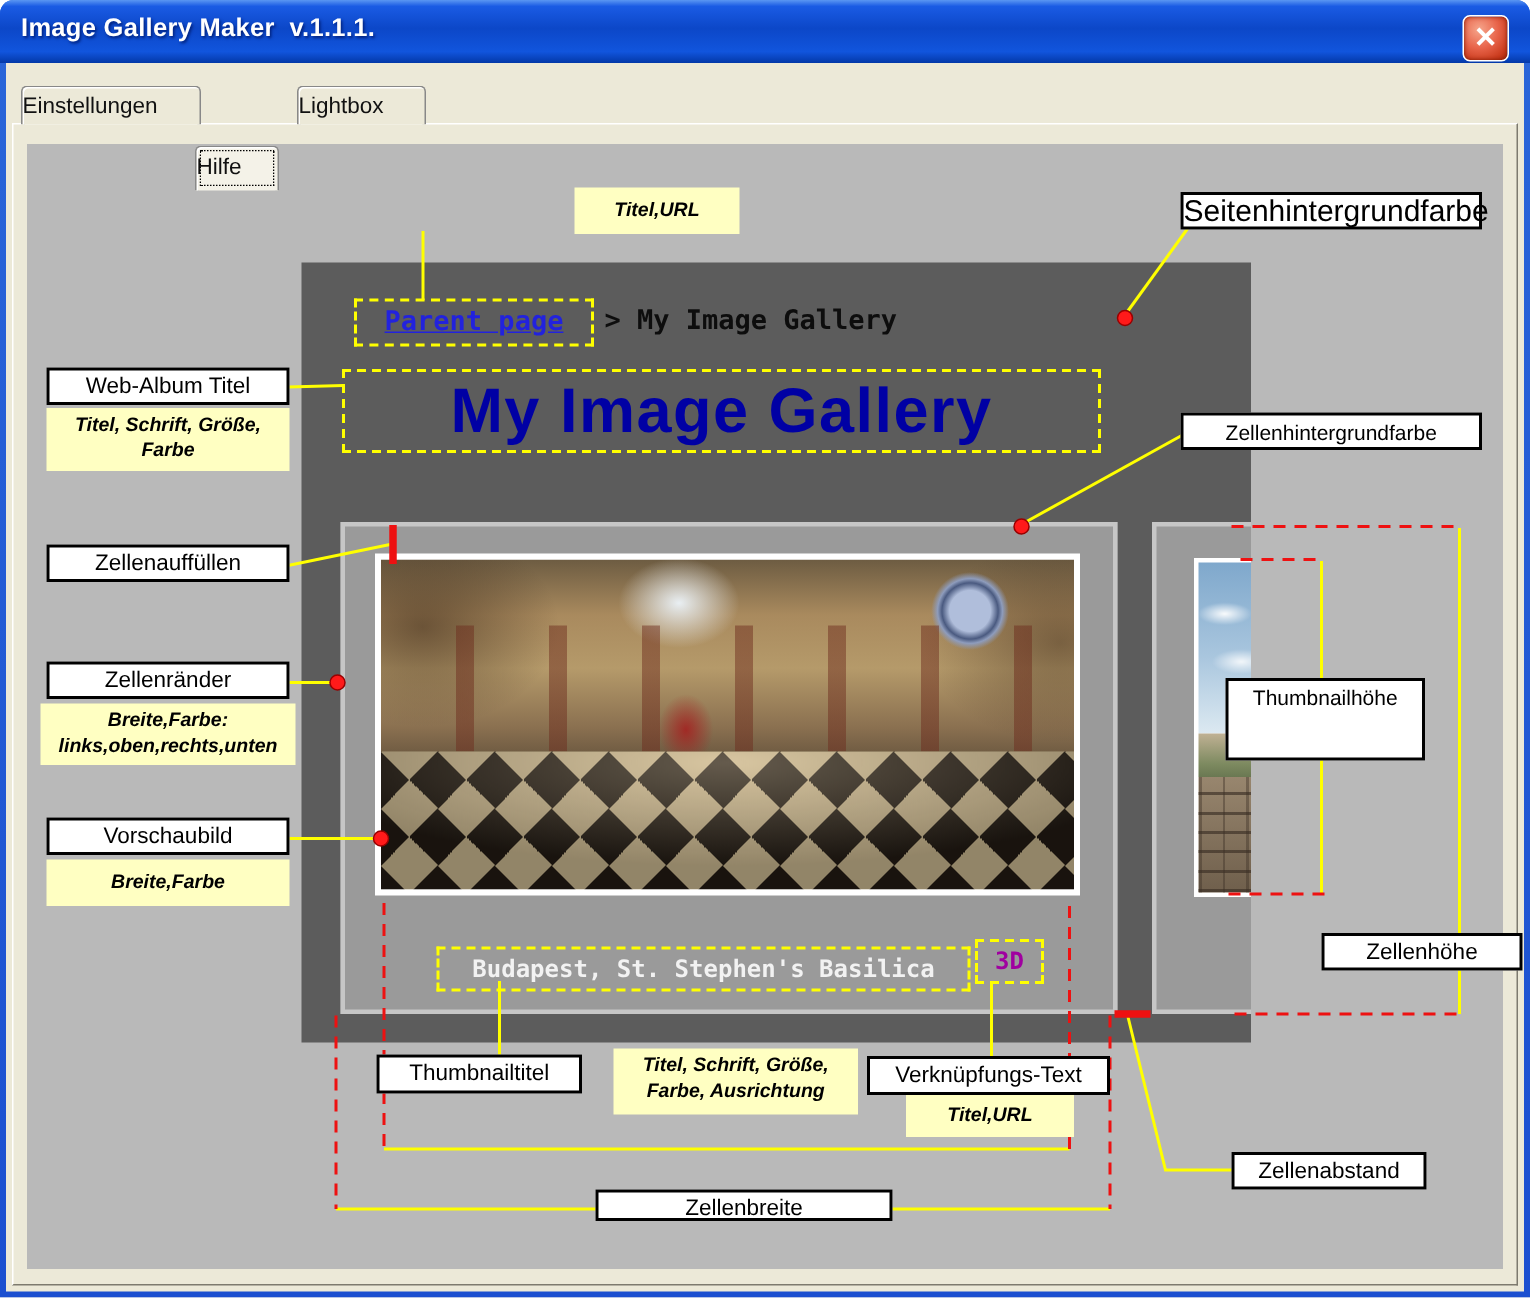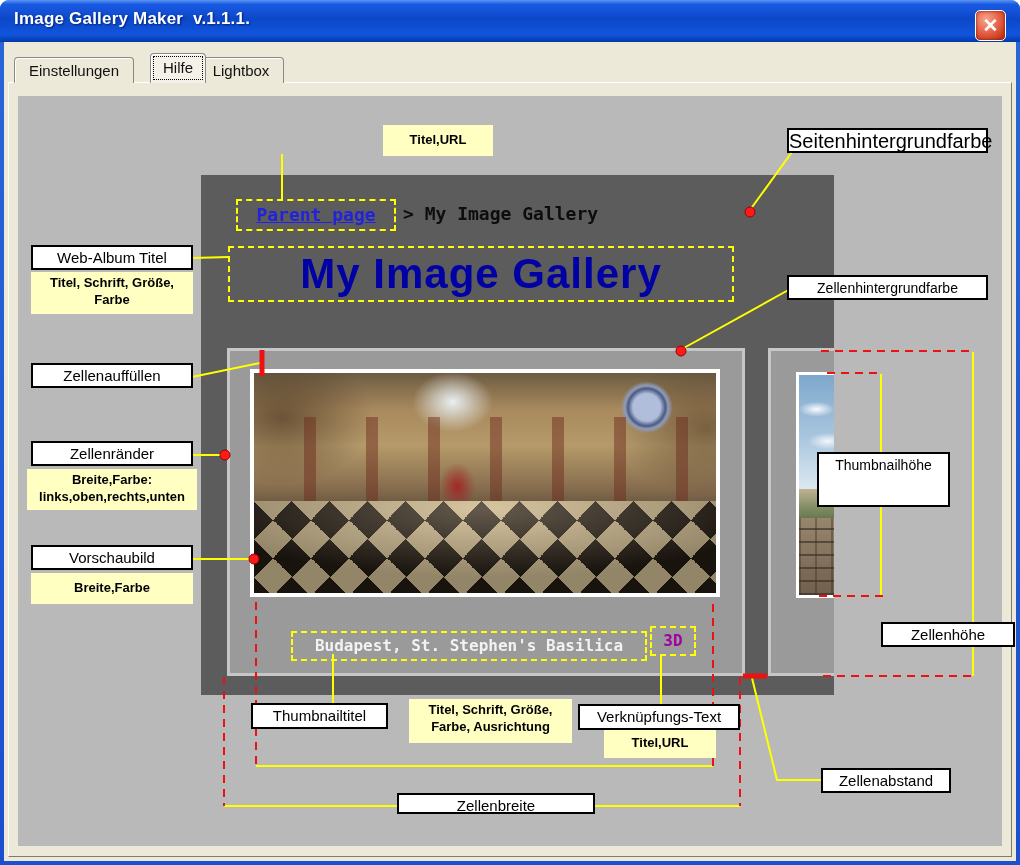--- a/index.html
+++ b/index.html
@@ -27,21 +27,21 @@
     box-shadow:inset 0 0 3px #7e1800;cursor:pointer;
   }
   
   .app-body{position:absolute;left:4px;top:42px;width:1012px;height:819px;background:#ece9d8;}
   .tabpage{
     position:absolute;left:8px;top:82px;width:1004px;height:775px;background:#ece9d8;
     border:1px solid;border-color:#fff #7d7a6e #7d7a6e #fff;
   }
   .tab{
     position:absolute;background:#ece9d8;border:1px solid #888;border-bottom:none;
-    border-radius:4px 4px 0 0;text-align:center;font-size:15px;color:#111;
+    border-radius:4px 4px 0 0;font-size:15px;color:#111;
     box-shadow:inset 1px 1px 0 #fff;cursor:pointer;
   }
   .tab.inactive{top:57px;height:26px;line-height:25px;}
   .tab.active{
     top:53px;height:30px;line-height:28px;background:#f4f2e8;z-index:5;
     outline:1px dotted #000;outline-offset:-4px;font-weight:normal;
   }
   
   .canvas{position:absolute;left:18px;top:96px;width:984px;height:750px;background:#b9b9b9;}
   .dark-panel{position:absolute;left:201px;top:175px;width:633px;height:520px;background:#5c5c5c;overflow:hidden;}
@@ -112,39 +112,39 @@
       repeating-linear-gradient(90deg, rgba(58,46,36,.40) 0 2px, rgba(0,0,0,0) 2px 16px),
       linear-gradient(180deg,#98866e,#6f5f4c);
   }
   
   .lbl{
     position:absolute;background:#fff;border:2px solid #000;text-align:center;
     font-size:15px;color:#000;line-height:20px;padding-top:1px;z-index:20;
   }
   .note{
     position:absolute;background:#ffffc2;text-align:center;font-size:13px;font-weight:bold;
-    color:#000;line-height:17px;padding:2px 3px;z-index:20;
+    color:#000;line-height:17px;padding:2px 3px;z-index:20;font-style:italic;
   }
   .lines{position:absolute;left:0;top:0;width:1020px;height:865px;pointer-events:none;z-index:15;}
 </style>
 </head>
 <body>
 
 <div class="window">
 
   <div class="titlebar">
     <span class="title-text">Image Gallery Maker  v.1.1.1.</span>
     <div class="close-btn"><span>✕</span></div>
   </div>
 
   <div class="app-body"></div>
   <div class="tabpage"></div>
 
   <div class="tab inactive" style="left:14px;width:120px;">Einstellungen</div>
-  <div class="tab active" style="left:150px;width:56px;">Hilfe</div>
+  <div class="tab active" style="left:130px;width:56px;margin-top:44px;">Hilfe</div>
   <div class="tab inactive" style="left:198px;width:86px;">Lightbox</div>
 
   <div class="canvas"></div>
 
   <div class="dark-panel">
     <div class="ybox breadcrumb-box">
       <span class="breadcrumb-link">Parent page</span>
     </div>
     <span class="breadcrumb-rest">&gt; My Image Gallery</span>
 

